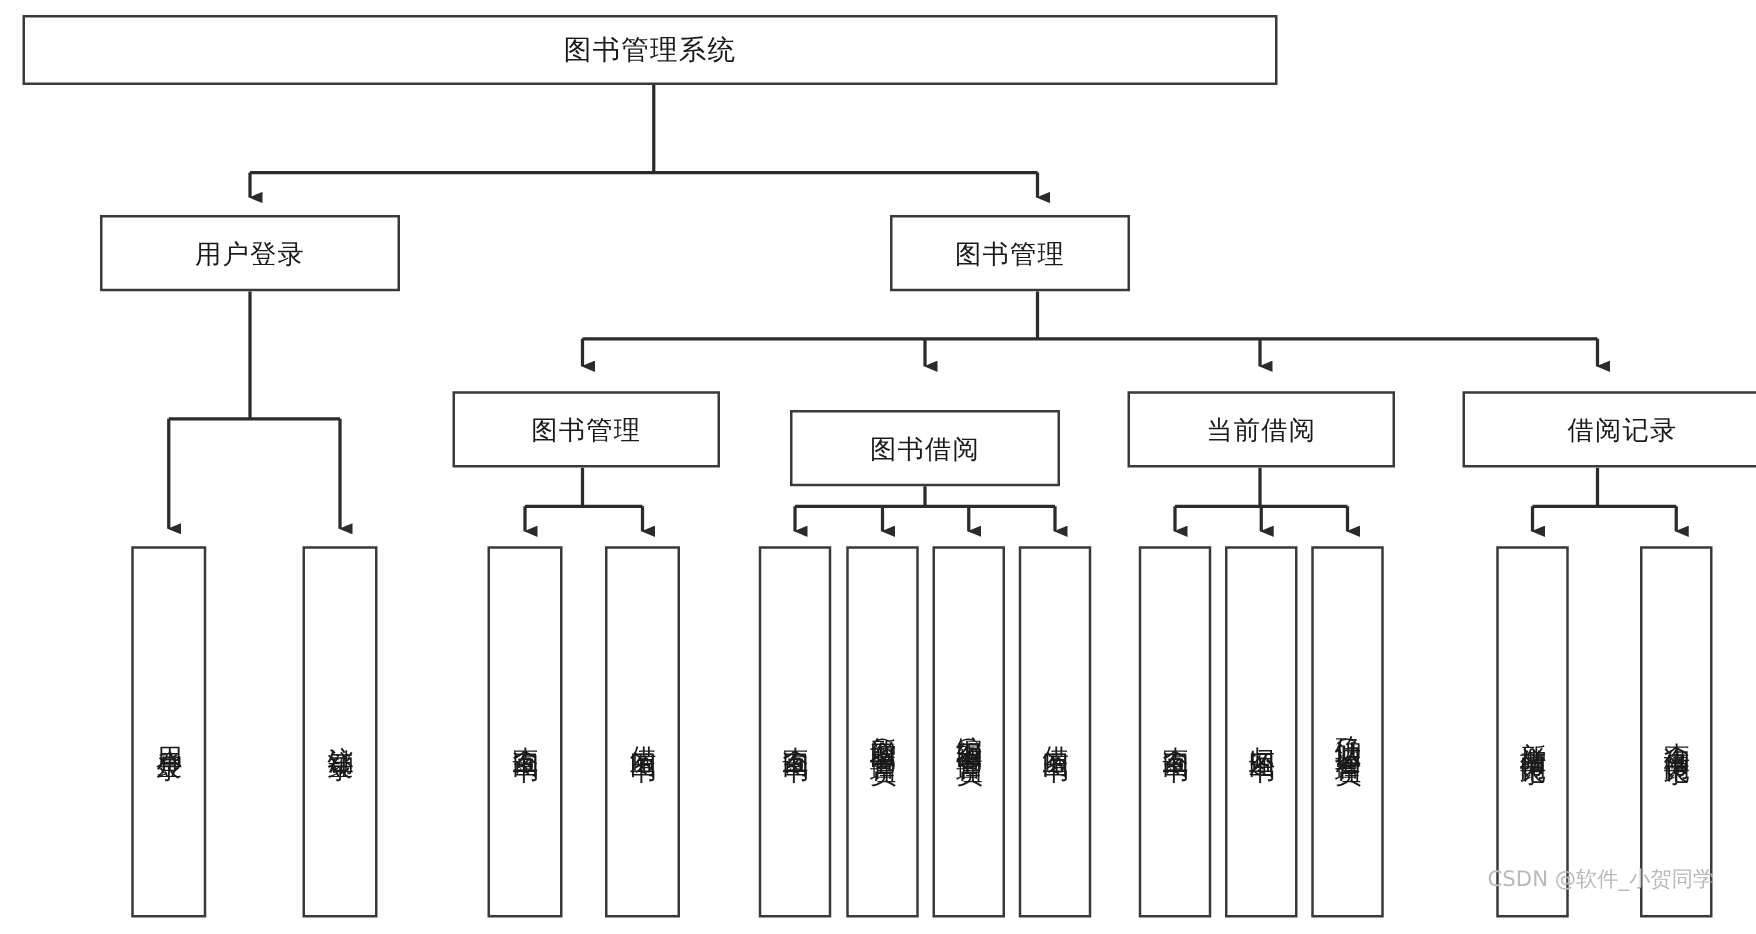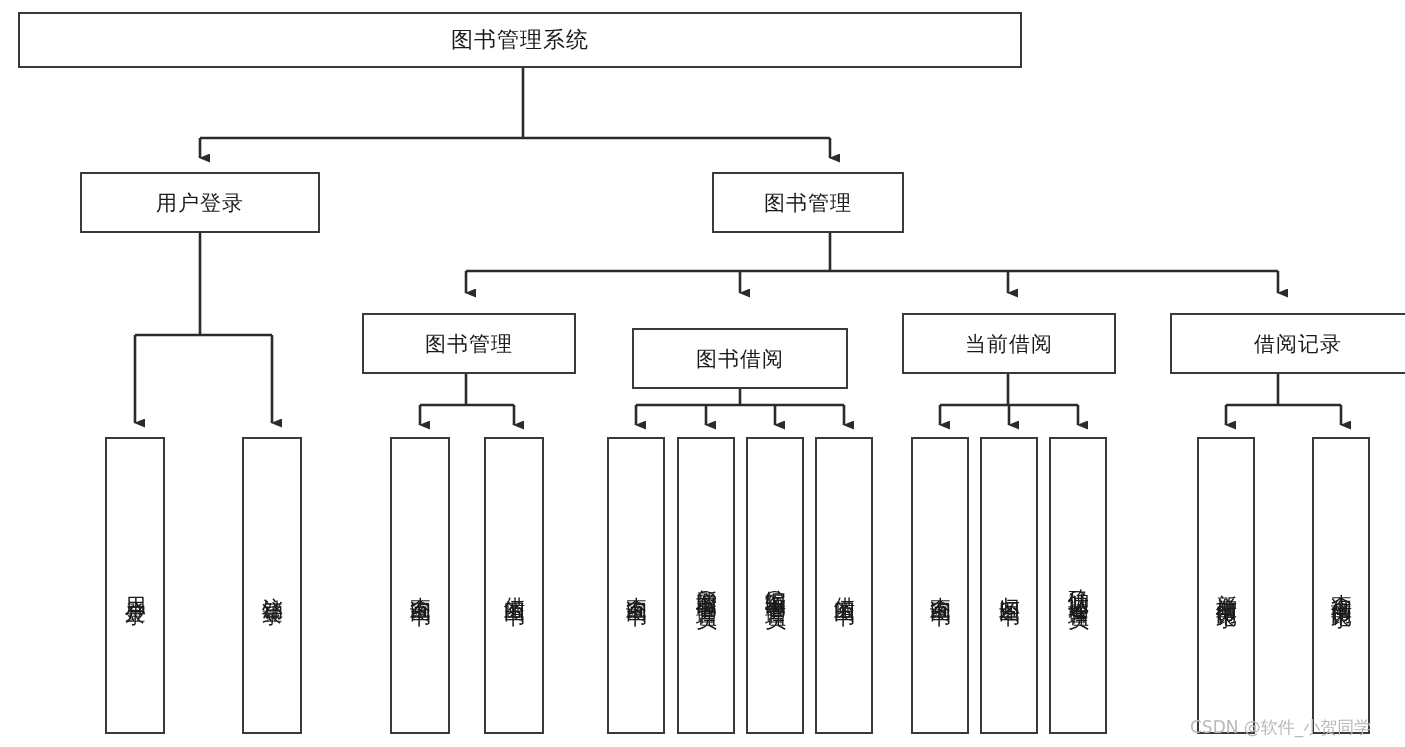--- a/index.html
+++ b/index.html
@@ -199,15 +199,15 @@
   </div>
 
   <div class="node vert" style="left:1197px; top:437px; width:58px; height:297px;">
     <span class="label">新增借阅记录</span>
   </div>
 
   <div class="node vert" style="left:1312px; top:437px; width:58px; height:297px;">
     <span class="label">查询借阅记录</span>
   </div>
 
-  <div class="watermark" style="left:1190px; top:716px;">CSDN @软件_小贺同学</div>
+  <div class="watermark" style="left:1190px; top:692px;">CSDN @软件_小贺同学</div>
 
 </div>
 
 </body></html>

